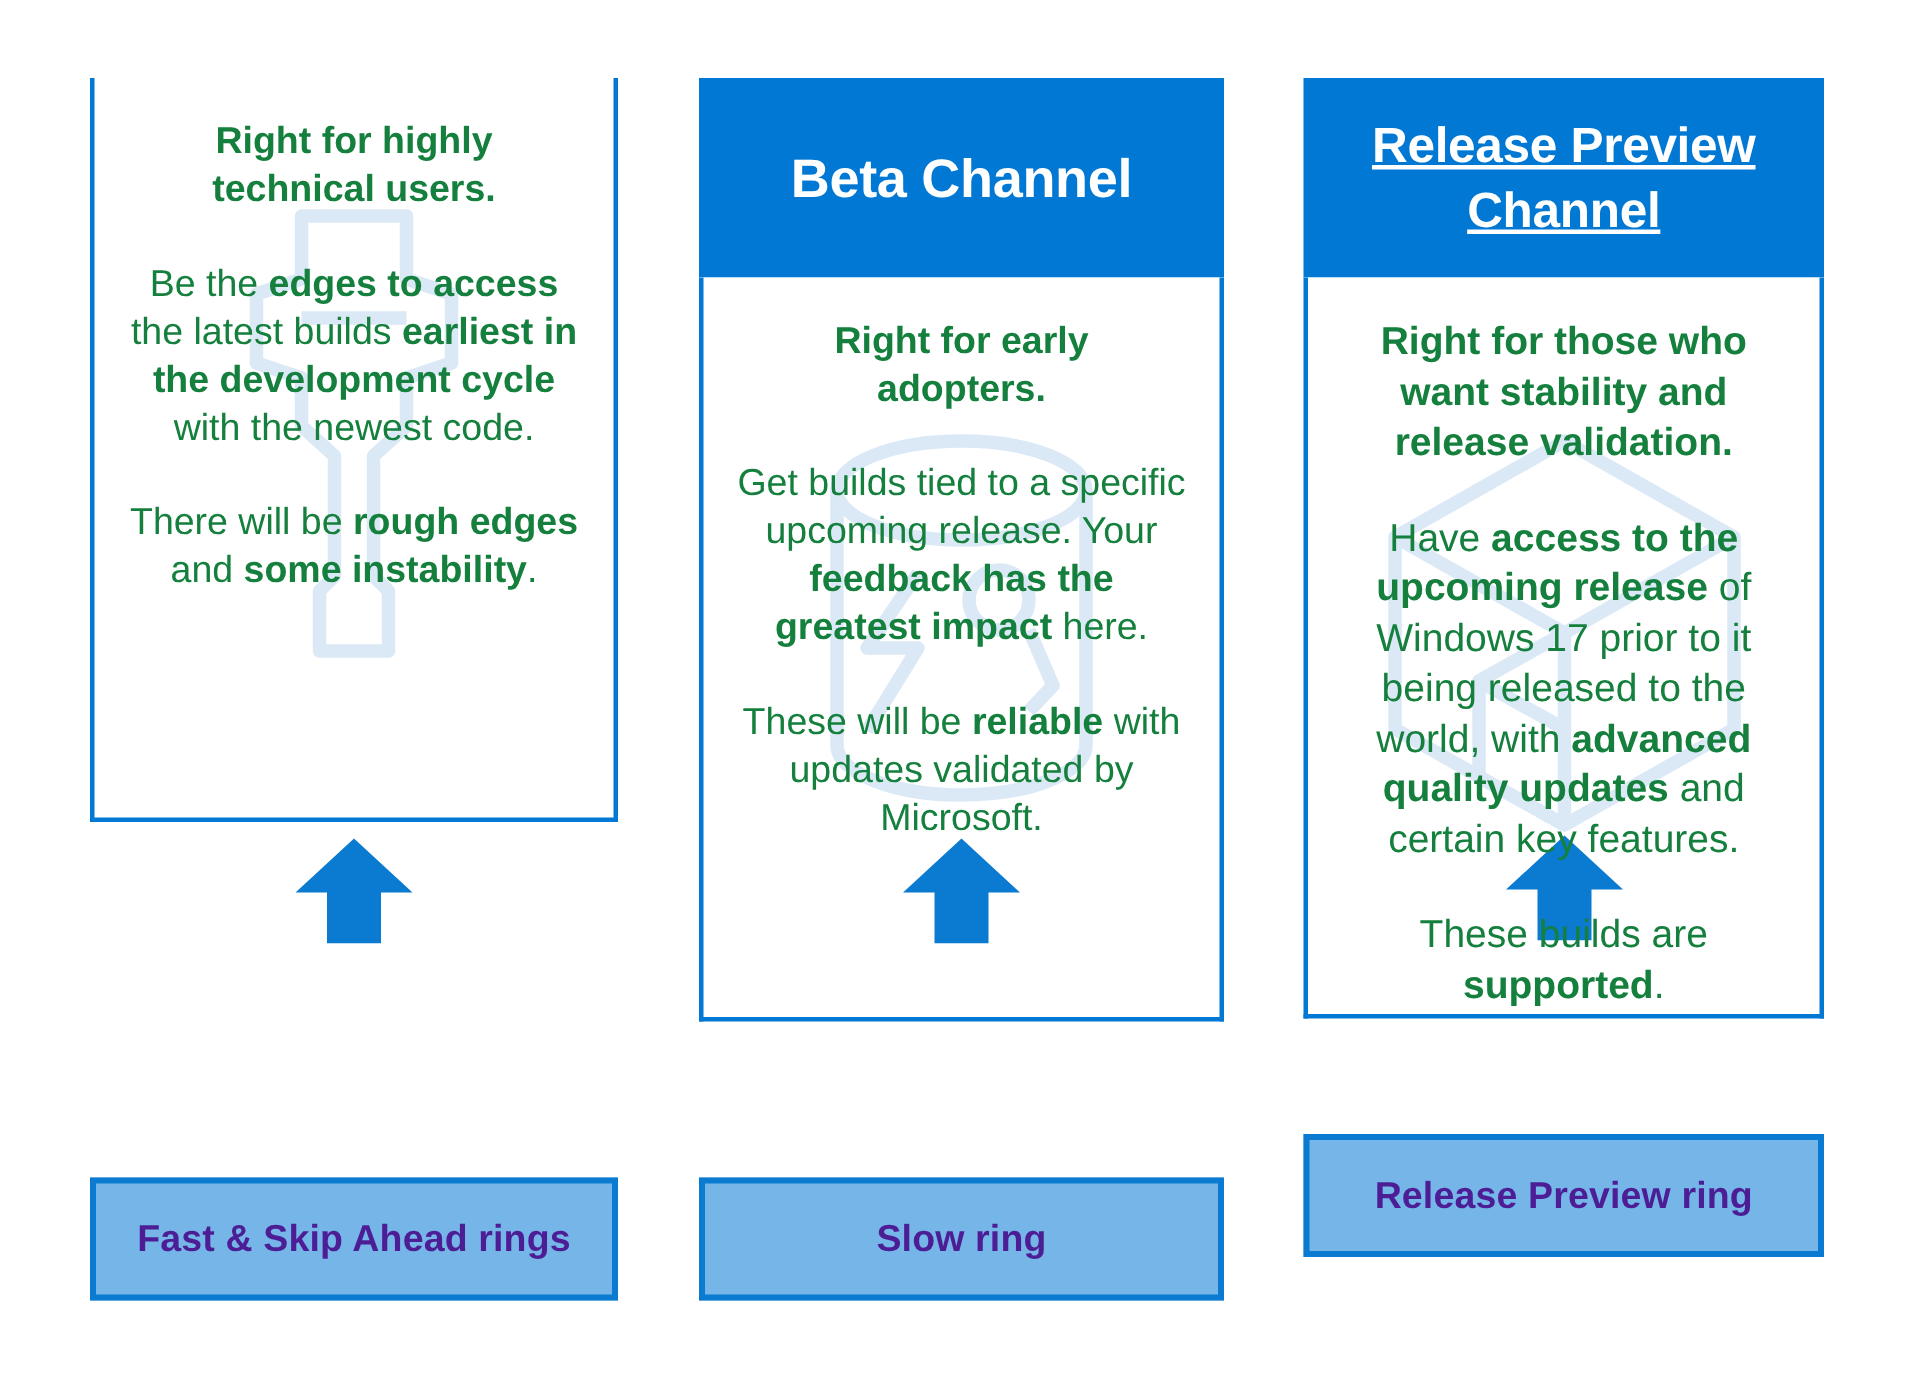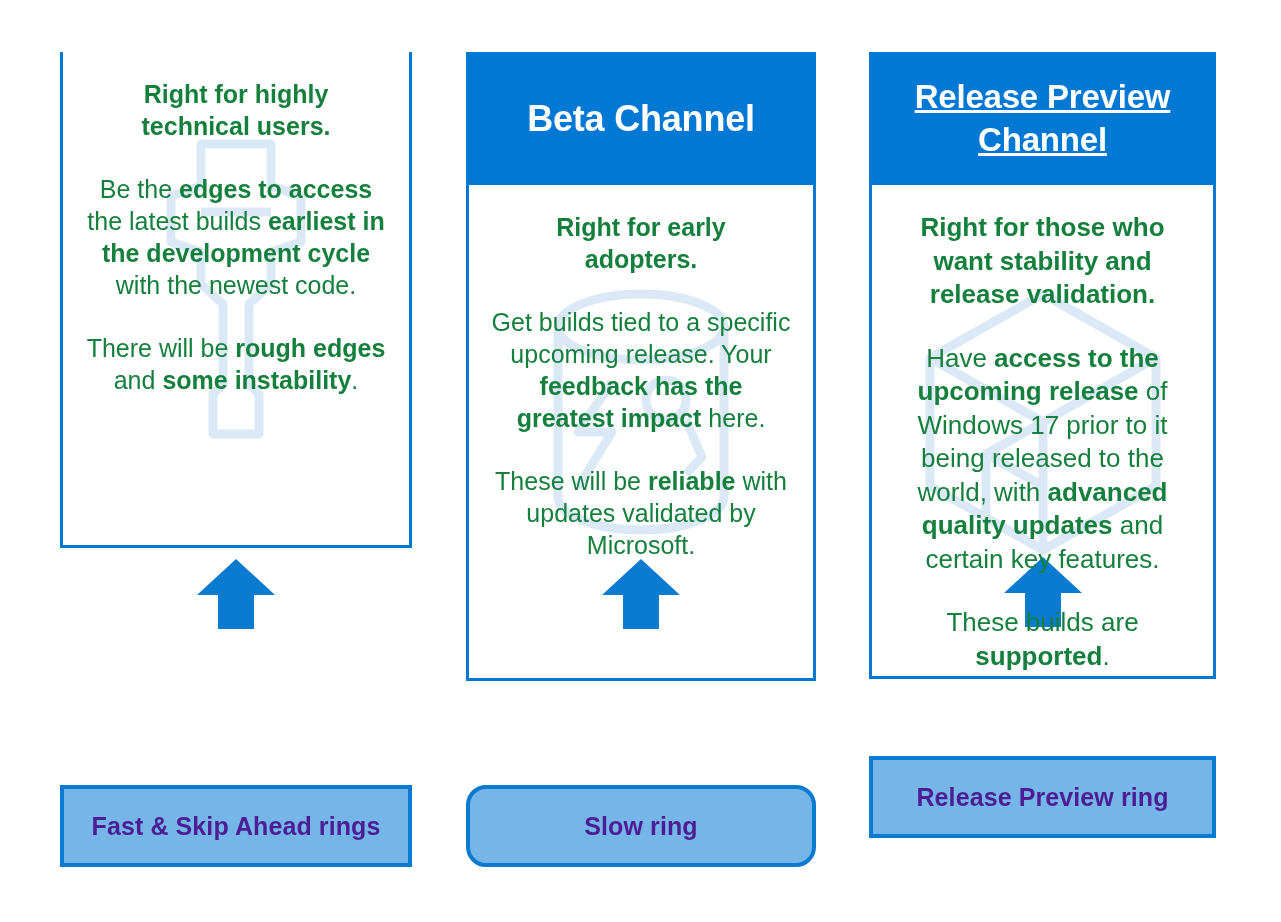--- a/index.html
+++ b/index.html
@@ -120,21 +120,21 @@
     color: #4c1d95;
     font-weight: bold;
     font-size: 25px;
     display: flex;
     align-items: center;
     justify-content: center;
     text-align: center;
     letter-spacing: 0.1px;
   }
   .ring-1 { left: 60px;  top: 785px; width: 352px; height: 82px; }
-  .ring-2 { left: 466px; top: 785px; width: 350px; height: 82px; border-radius: 20px; }
+  .ring-2 { left: 466px; top: 785px; width: 350px; height: 82px; }
   .ring-3 { left: 869px; top: 756px; width: 347px; height: 82px; }
 </style>
 </head>
 <body>
 
 <div class="board">
 
   <div class="column col-1">
     <div class="card-body">
       <div class="watermark">

